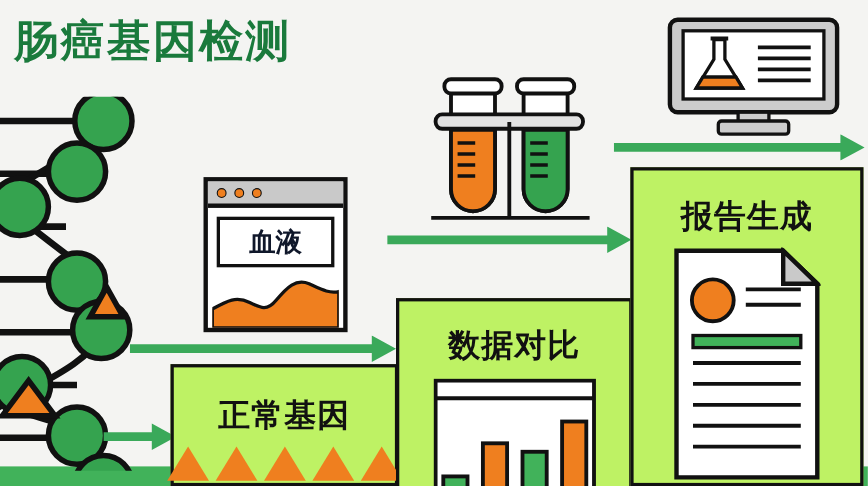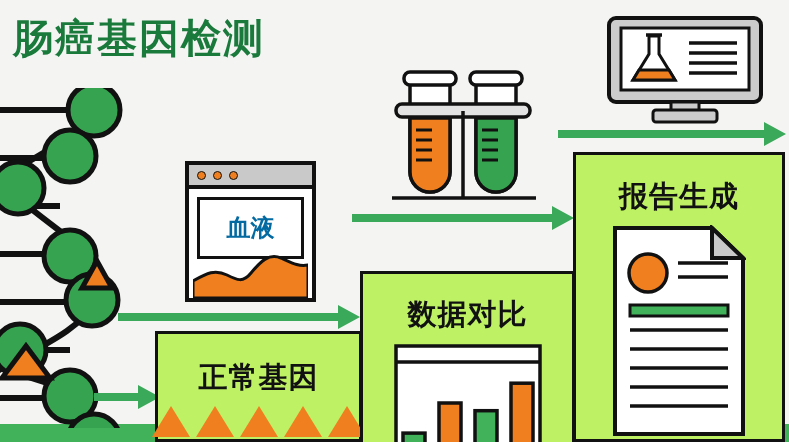--- a/index.html
+++ b/index.html
@@ -104,25 +104,25 @@
   #blood-titlebar {
     height:24px;
     background:#c9c9c9;
     border-bottom:4px solid #111;
     display:flex; align-items:center;
     padding-left:8px; gap:7px;
   }
   .dot { width:9px; height:9px; border-radius:50%; background:#ef7f1f; border:1.5px solid #111; }
   #blood-text-box {
     margin:8px 8px 0 8px;
-    height:62px;
+    height:46px;
     border:3px solid #111;
     background:#fff;
     display:flex; align-items:center; justify-content:center;
-    color:#0369a1; font-weight:bold; font-size:24px;
+    color:#0f172a; font-weight:bold; font-size:24px;
   }
   #blood-chart { position:absolute; left:4px; bottom:0; }
 
   
   #tubes { position:absolute; left:388px; top:66px; }
 
   
   #monitor { position:absolute; left:605px; top:14px; }
 </style>
 </head>

